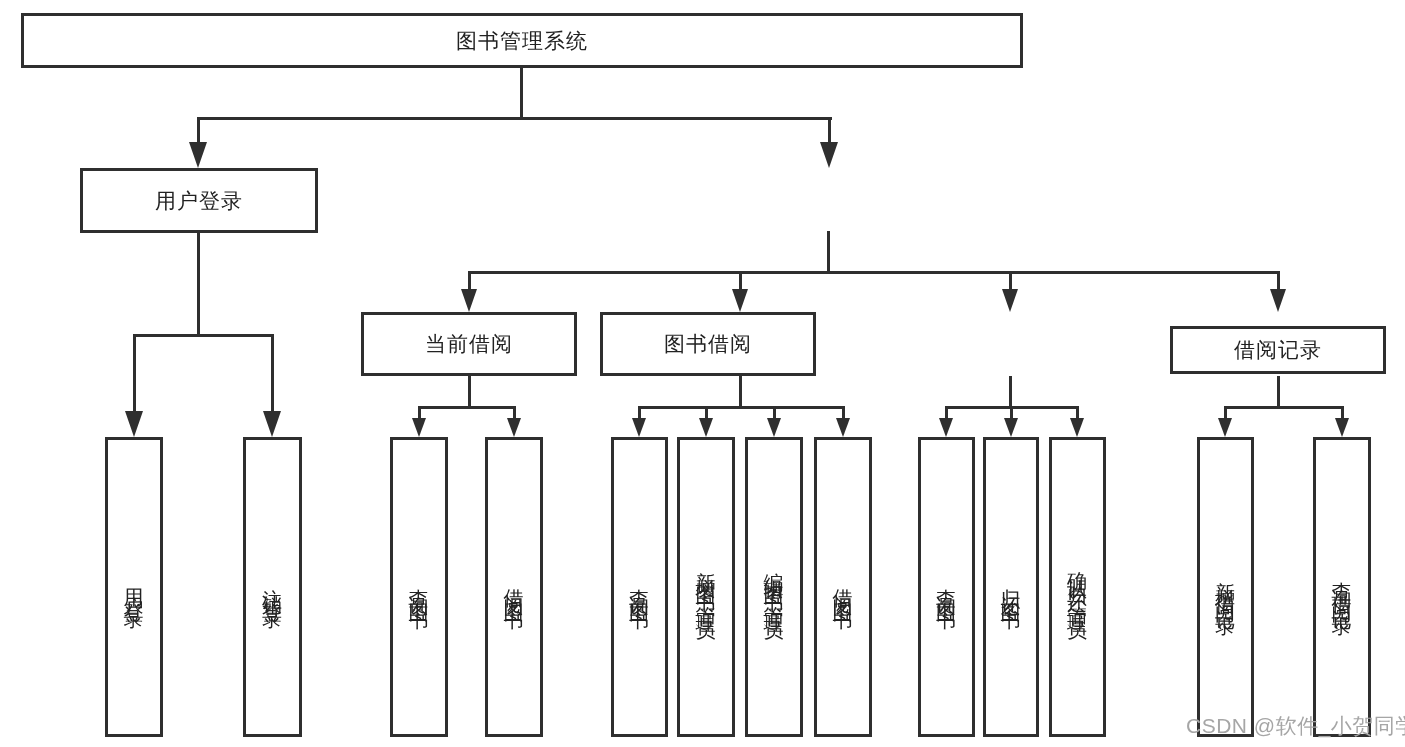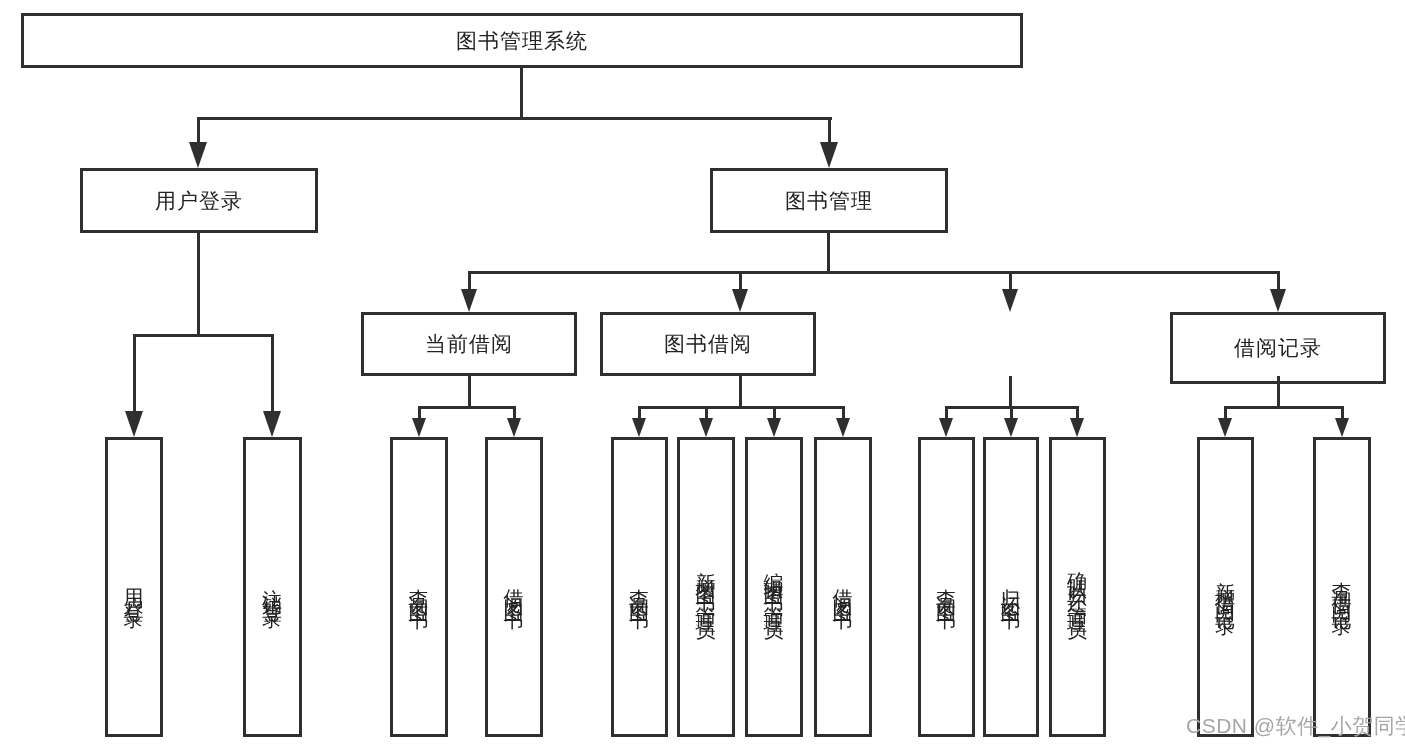--- a/index.html
+++ b/index.html
@@ -72,23 +72,20 @@
   <div class="vline" style="left:520px; top:68px; height:51px;"></div>
   <div class="hline" style="left:197px; top:117px; width:635px;"></div>
   <div class="vline" style="left:197px; top:117px; height:27px;"></div>
   <div class="arr arr-lg" style="left:189px; top:142px;"></div>
   <div class="vline" style="left:828px; top:117px; height:27px;"></div>
   <div class="arr arr-lg" style="left:820px; top:142px;"></div>
 
   <div class="box" style="left:80px; top:168px; width:238px; height:65px;">
     <span>用户登录</span>
   </div>
-  <div class="box" style="left:710px; top:168px; width:238px; height:65px;">
-    <span>图书管理</span>
-  </div>
 
   <div class="vline" style="left:197px; top:231px; height:105px;"></div>
   <div class="hline" style="left:133px; top:334px; width:141px;"></div>
   <div class="vline" style="left:133px; top:334px; height:80px;"></div>
   <div class="arr arr-lg" style="left:125px; top:411px;"></div>
   <div class="vline" style="left:271px; top:334px; height:80px;"></div>
   <div class="arr arr-lg" style="left:263px; top:411px;"></div>
 
   <div class="vline" style="left:827px; top:231px; height:42px;"></div>
   <div class="hline" style="left:468px; top:271px; width:812px;"></div>
@@ -100,21 +97,21 @@
   <div class="arr arr-md" style="left:1002px; top:289px;"></div>
   <div class="vline" style="left:1277px; top:271px; height:18px;"></div>
   <div class="arr arr-md" style="left:1270px; top:289px;"></div>
 
   <div class="box" style="left:361px; top:312px; width:216px; height:64px;">
     <span>当前借阅</span>
   </div>
   <div class="box" style="left:600px; top:312px; width:216px; height:64px;">
     <span>图书借阅</span>
   </div>
-  <div class="box" style="left:1170px; top:312px; width:216px; height:72px;">
+  <div class="box" style="left:1170px; top:326px; width:216px; height:48px;">
     <span>借阅记录</span>
   </div>
 
   <div class="vline" style="left:468px; top:376px; height:32px;"></div>
   <div class="hline" style="left:418px; top:406px; width:98px;"></div>
   <div class="vline" style="left:418px; top:406px; height:14px;"></div>
   <div class="arr arr-sm" style="left:412px; top:418px;"></div>
   <div class="vline" style="left:513px; top:406px; height:14px;"></div>
   <div class="arr arr-sm" style="left:507px; top:418px;"></div>
 

